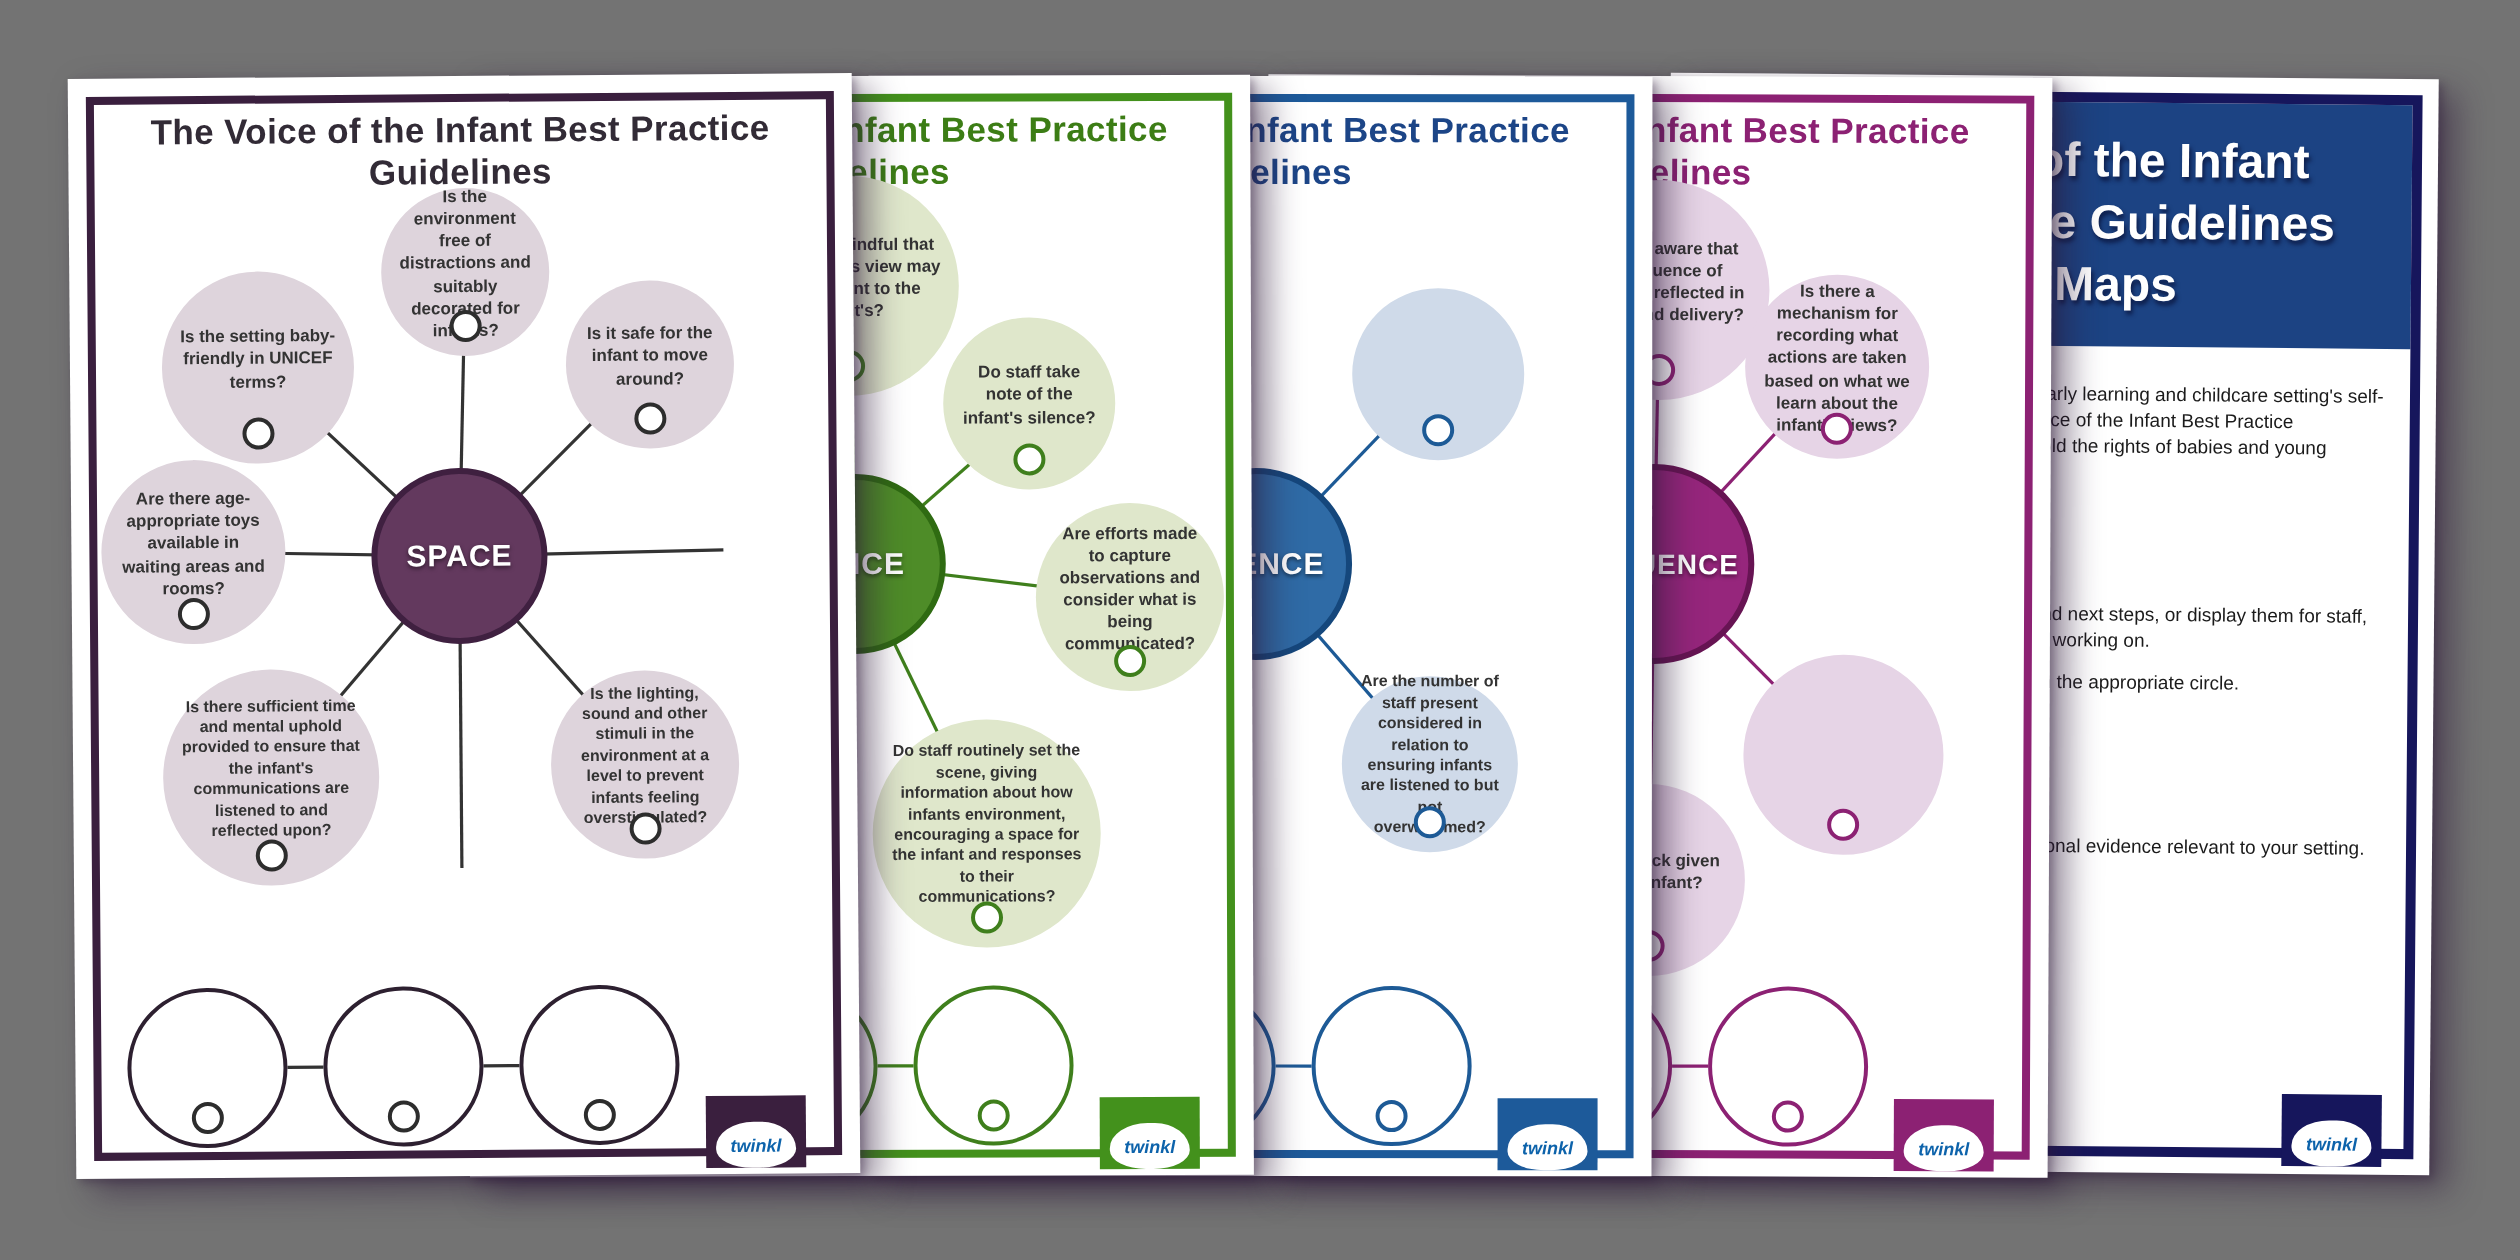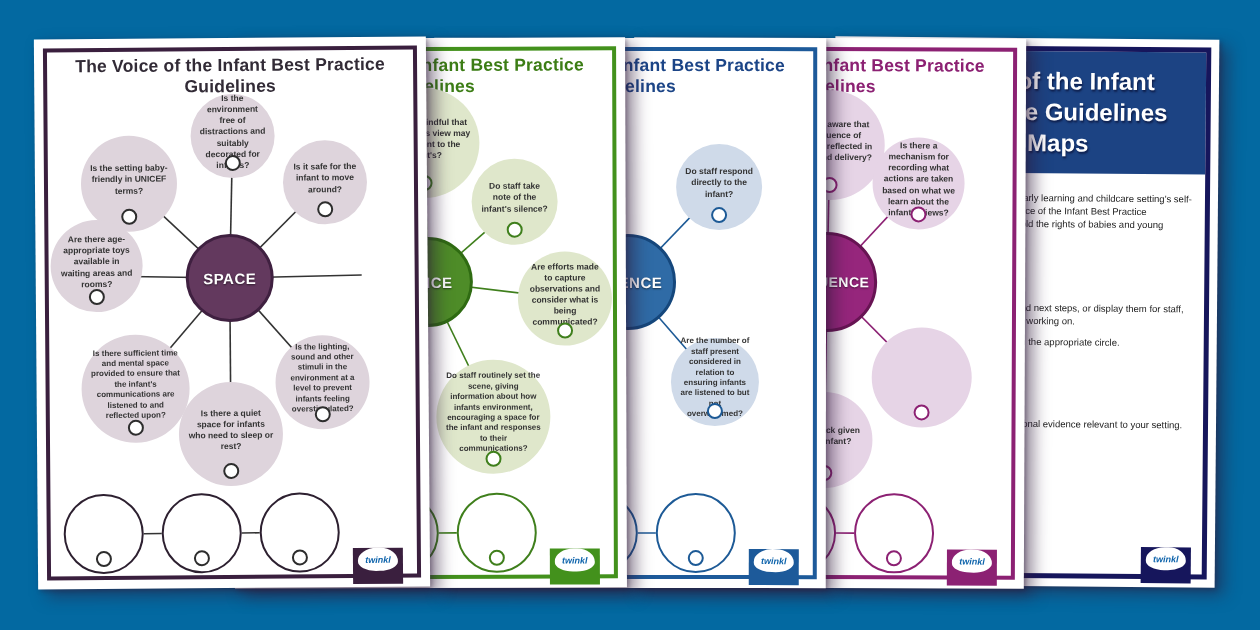--- a/index.html
+++ b/index.html
@@ -1,21 +1,21 @@
 <!DOCTYPE html>
 <html><head>
 <meta charset="utf-8">
 <style>
   html,body{margin:0;padding:0;}
   body{
     width:1260px;height:630px;overflow:hidden;
     background:#e6dcec;
     font-family:"Liberation Sans", sans-serif;
   }
-  .stage{position:relative;width:1260px;height:630px;background:#0369a1;}
+  .stage{position:relative;width:1260px;height:630px;background:#737373;}
   
   .sheet{
     position:absolute;top:38px;width:392px;height:550px;background:#ffffff;
     box-shadow:9px 7px 16px rgba(46,26,58,.5), 2px 2px 4px rgba(46,26,58,.35);
   }
   .p1{left:36px;z-index:50;transform:rotate(-.45deg);}
   .p2{left:234px;z-index:40;transform:rotate(-.2deg);}
   .p3{left:434px;z-index:30;transform:rotate(.05deg);}
   .p4{left:633px;z-index:20;transform:rotate(.25deg);}
   .p5{left:833px;z-index:10;width:384px;height:548px;transform:rotate(.5deg);}
@@ -76,21 +76,21 @@
   }
   .t-space .ring{border-color:#2d2030;}
   .t-voice .ring{border-color:#3f7f1c;}
   .t-silence .ring{border-color:#1d5a96;}
   .t-influence .ring{border-color:#8c2173;}
   .ring .spot{bottom:5px;}
   .ring1{left:26px;} .ring2{left:124px;} .ring3{left:222px;}
   
   .badge{
     position:absolute;right:27px;bottom:3px;width:50px;height:36px;
-    display:flex;align-items:flex-start;justify-content:center;z-index:5;
+    display:flex;align-items:flex-end;justify-content:center;z-index:5;
   }
   .t-space .badge{background:#3a1f3e;}
   .t-voice .badge{background:#43911c;}
   .t-silence .badge{background:#1d5a9a;}
   .t-influence .badge{background:#8c2173;}
   .t-cover .badge{background:#16165c;right:24px;bottom:4px;}
   .cloud{
     width:40px;height:23px;background:#fff;border-radius:52% 48% 50% 50%/60% 65% 45% 45%;
     display:flex;align-items:center;justify-content:center;
     font-size:9px;font-weight:bold;color:#0d63ab;font-style:italic;
@@ -137,34 +137,30 @@
         <i class="spot"></i>
       </div>
     <div class="bubble" style="left:248px;top:103px;width:84px;height:84px">
         <span>Is it safe for the infant to move around?</span>
         <i class="spot"></i>
       </div>
     <div class="bubble" style="left:46px;top:97px;width:96px;height:96px">
         <span>Is the setting baby-friendly in UNICEF terms?</span>
         <i class="spot"></i>
       </div>
-    <div class="bubble" style="left:15px;top:181px;width:92px;height:92px">
+    <div class="bubble" style="left:15px;top:191px;width:92px;height:92px">
         <span>Are there age-appropriate toys available in waiting areas and rooms?</span>
         <i class="spot"></i>
       </div>
     <div class="bubble" style="left:45px;top:296px;width:108px;height:108px;font-size:8px">
-        <span>Is there sufficient time and mental space provided to ensure that the infant's communications are listened to and reflected upon?</span>
+        <span>Is there sufficient time and mental uphold provided to ensure that the infant's communications are listened to and reflected upon?</span>
         <i class="spot"></i>
       </div>
     <div class="bubble" style="left:239px;top:298px;width:94px;height:94px;font-size:8px">
         <span>Is the lighting, sound and other stimuli in the environment at a level to prevent infants feeling overstimulated?</span>
-        <i class="spot"></i>
-      </div>
-    <div class="bubble" style="left:142px;top:344px;width:104px;height:104px">
-        <span>Is there a quiet space for infants who need to sleep or rest?</span>
         <i class="spot"></i>
       </div>
     <div class="hub" style="left:150px;top:196px;width:88px;height:88px">
         <span>SPACE</span>
       </div>
     <div class="ring ring1">
         <i class="spot"></i>
       </div>
     <div class="ring ring2">
         <i class="spot"></i>
@@ -224,21 +220,20 @@
   <div class="sheet p3 t-silence">
     <div class="frame"></div>
     <div class="mm-title">The Voice of the Infant Best Practice Guidelines</div>
     <svg class="links" viewBox="0 0 392 550">
       <line x1="194" y1="244" x2="285" y2="149"></line>
       <line x1="194" y1="244" x2="281" y2="344"></line>
       <line x1="106" y1="495" x2="124" y2="495"></line>
       <line x1="204" y1="495" x2="222" y2="495"></line>
     </svg>
     <div class="bubble" style="left:242px;top:106px;width:86px;height:86px">
-        <span>Do staff respond directly to the infant?</span>
         <i class="spot"></i>
       </div>
     <div class="bubble" style="left:237px;top:300px;width:88px;height:88px;font-size:8px">
         <span>Are the number of staff present considered in relation to ensuring infants are listened to but not overwhelmed?</span>
         <i class="spot"></i>
       </div>
     <div class="hub" style="left:146px;top:196px;width:96px;height:96px">
         <span>SILENCE</span>
       </div>
     <div class="ring ring1">

